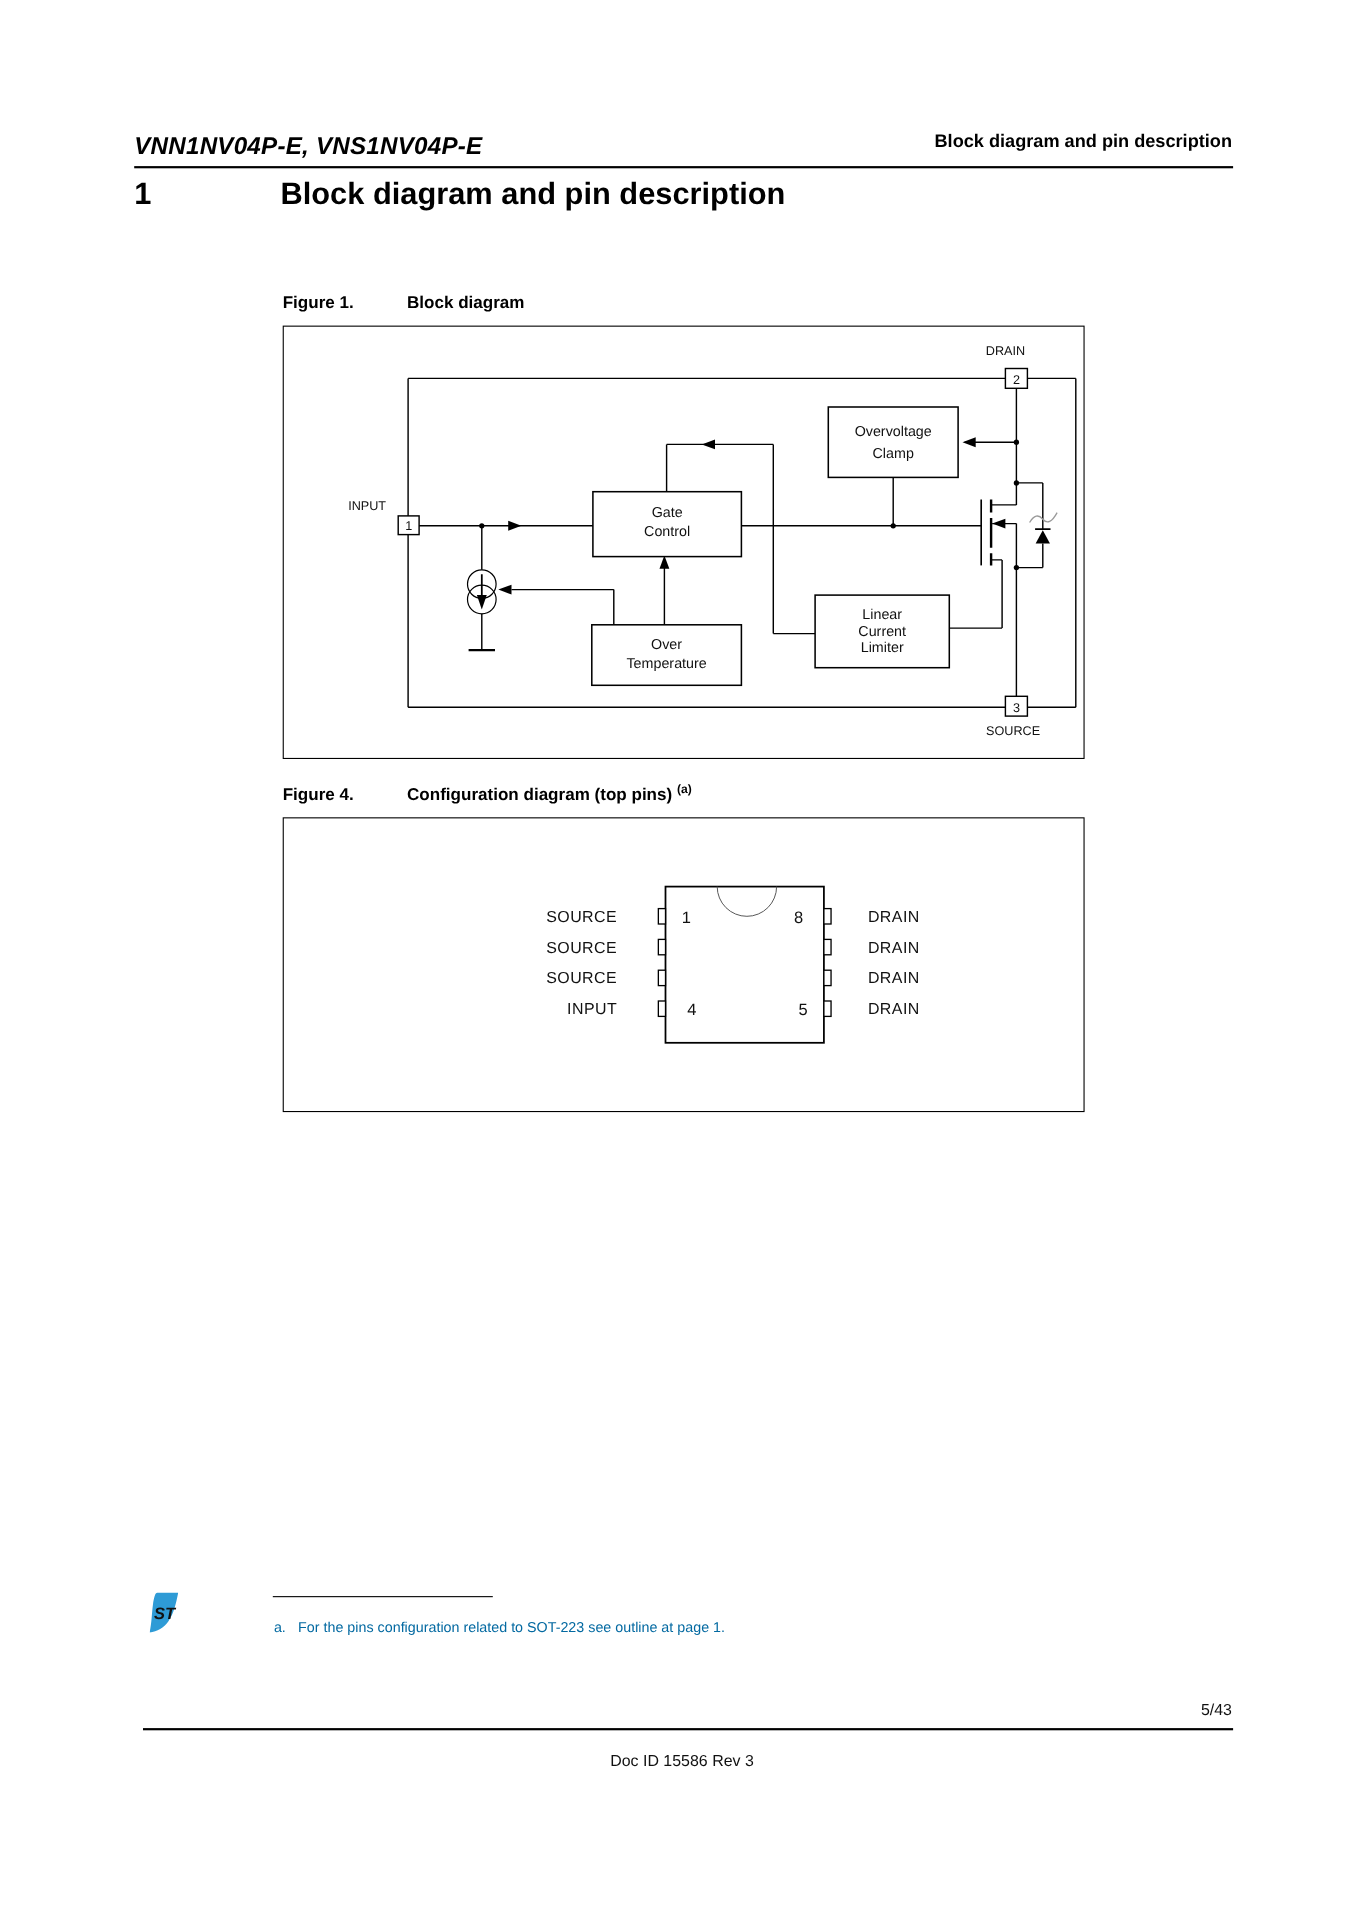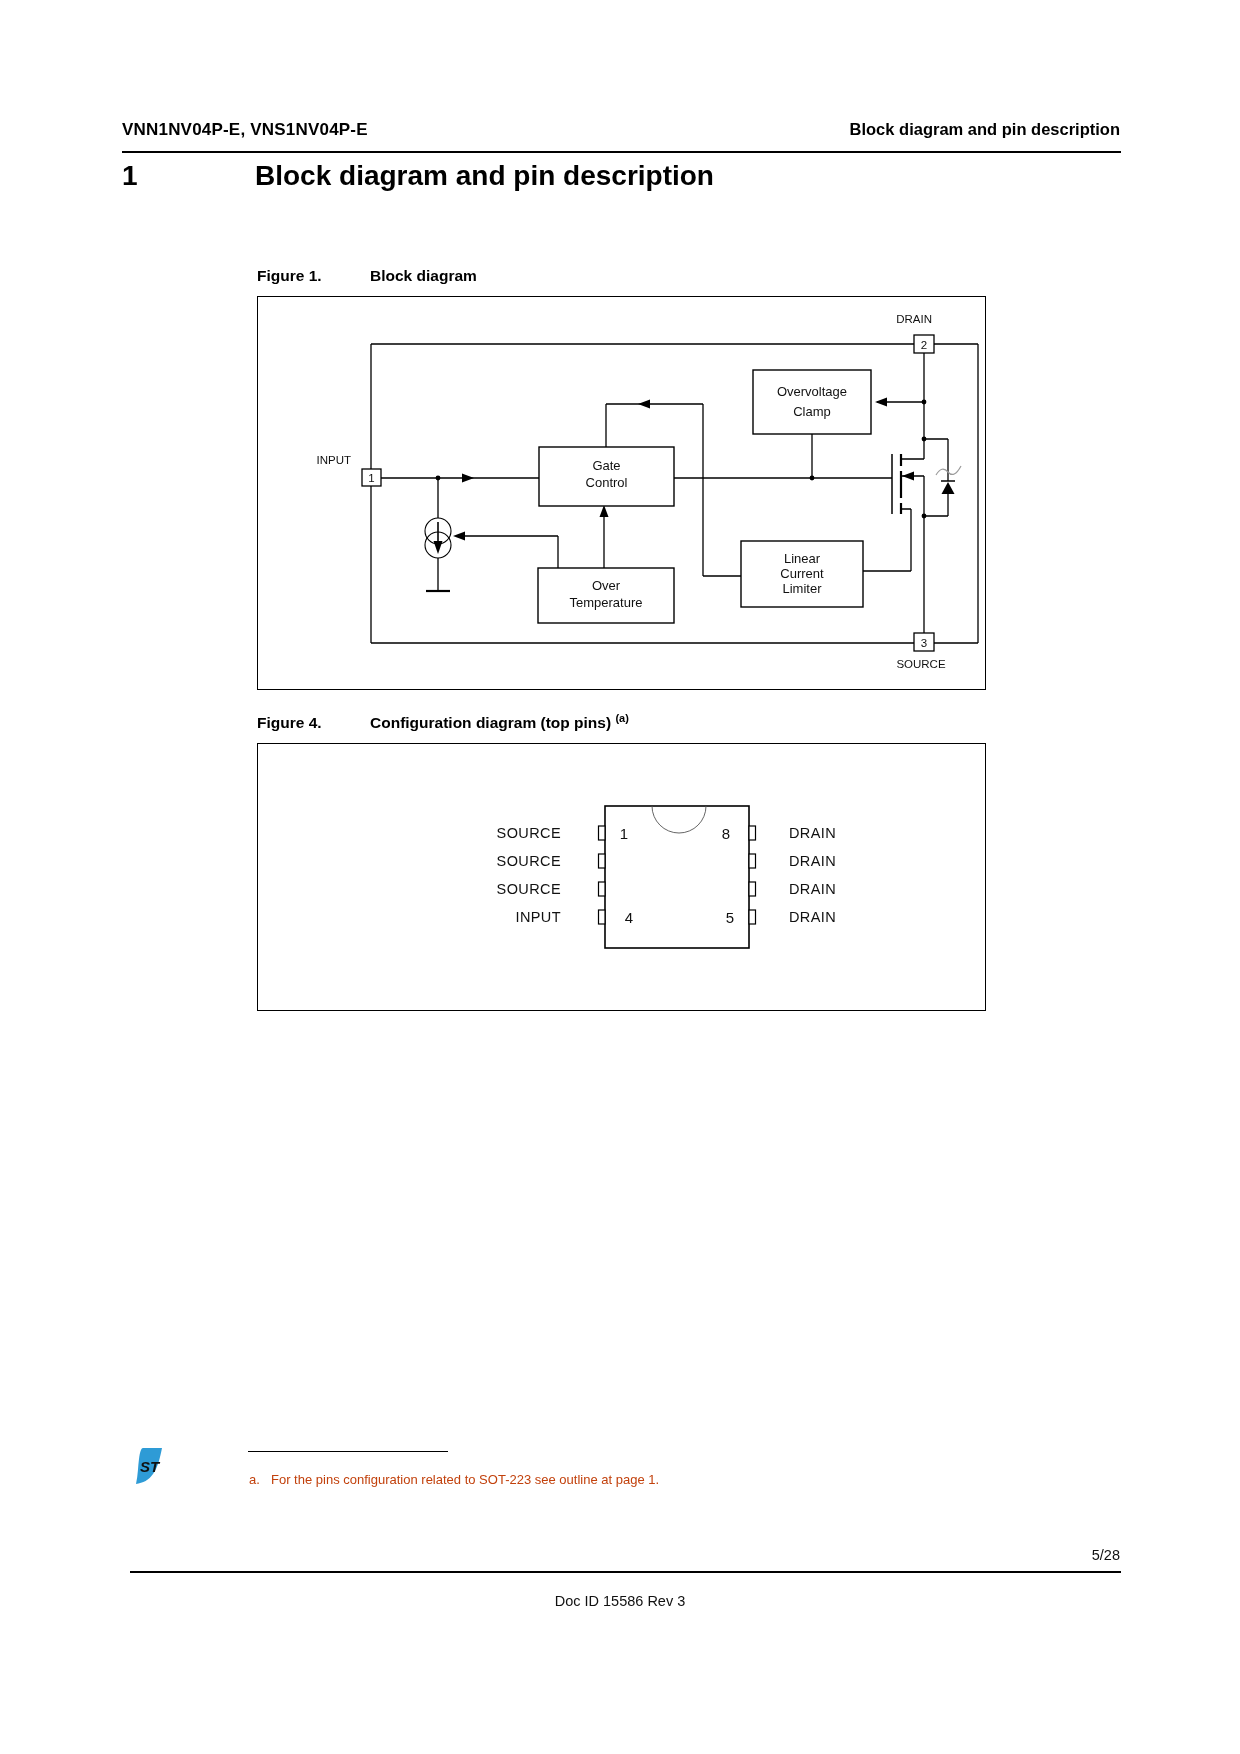--- a/index.html
+++ b/index.html
@@ -1,20 +1,20 @@
 <!DOCTYPE html>
 <html><head>
 <meta charset="utf-8">
 <style>
   html,body{margin:0;padding:0;background:#e8e8e8;}
   .page{position:relative;width:1240px;height:1754px;background:#ffffff;margin:0 auto;
         font-family:"Liberation Sans", sans-serif;color:#000;overflow:hidden;}
   .abs{position:absolute;}
   
-  .hdr-left{left:122px;top:120px;font-size:17px;font-weight:bold;letter-spacing:.2px;}
+  .hdr-left{left:122px;top:120px;font-size:22px;font-weight:bold;letter-spacing:.2px;font-style:italic;}
   .hdr-right{left:620px;top:120px;width:500px;text-align:right;font-size:16.5px;font-weight:bold;}
   .hdr-rule{left:122px;top:151px;width:999px;height:2px;background:#000;}
   
   .sec{left:122px;top:160px;width:1000px;display:flex;font-size:28px;font-weight:bold;}
   .sec .num{width:133px;}
   
   .figcap{left:257px;font-size:15.5px;font-weight:bold;white-space:nowrap;}
   .figcap .lbl{display:inline-block;width:113px;}
   .figcap sup{font-size:11px;vertical-align:6px;}
   .cap1{top:267px;}
@@ -24,21 +24,21 @@
   .frame1{left:257px;top:296px;width:727px;height:392px;}
   .frame2{left:257px;top:743px;width:727px;height:266px;}
   svg{display:block;}
   svg text{font-family:"Liberation Sans", sans-serif;fill:#111;}
   .dtxt{font-size:11.5px;}
   .btxt{font-size:13px;}
   .p2txt{font-size:15px;}
   .p2lbl{font-size:14.5px;letter-spacing:.4px;}
   
   .fn-rule{left:248px;top:1451px;width:200px;height:1px;background:#000;}
-  .fn{left:249px;top:1472px;font-size:13px;color:#c2410c;}
+  .fn{left:249px;top:1472px;font-size:13px;color:#0369a1;}
   .fn .fn-marker{display:inline-block;width:22px;}
   
   .ft-doc{left:0;top:1547px;width:1240px;text-align:center;font-size:14.5px;color:#111;margin-top:46px;}
   .ft-page{left:920px;top:1547px;width:200px;text-align:right;font-size:14.5px;color:#111;}
   .ft-rule{left:130px;top:1571px;width:991px;height:2px;background:#000;}
   .logo{left:136px;top:1447px;width:26px;height:38px;}
 </style>
 </head>
 <body>
 
@@ -189,16 +189,16 @@
     <span class="fn-marker">a.</span><span>For the pins configuration related to SOT-223 see outline at page 1.</span>
   </div>
 
   <div class="abs logo">
     <svg width="26" height="38" viewBox="0 0 26 38">
       <path d="M7,1 H26 C24,11 22,20 17,27 C13,33 7,36 0,37 C2,28 2,19 3,12 C4,5 5,1 7,1 Z" fill="#2E9BD6"></path>
       <text x="4" y="25" font-size="15" font-weight="bold" font-style="italic" fill="#fff">ST</text>
     </svg>
   </div>
   <div class="abs ft-doc">Doc ID 15586 Rev 3</div>
-  <div class="abs ft-page">5/28</div>
+  <div class="abs ft-page">5/43</div>
   <div class="abs ft-rule"></div>
 
 </div>
 
 </body></html>

